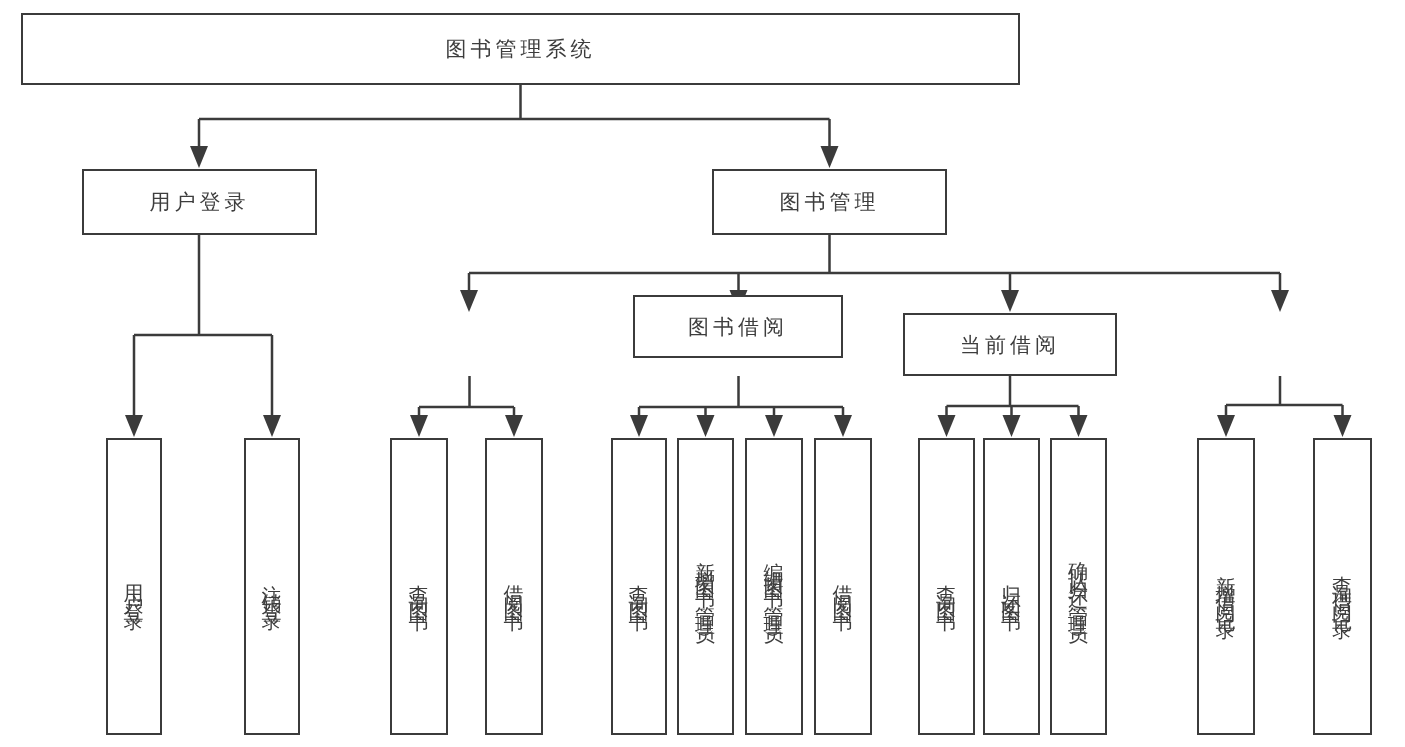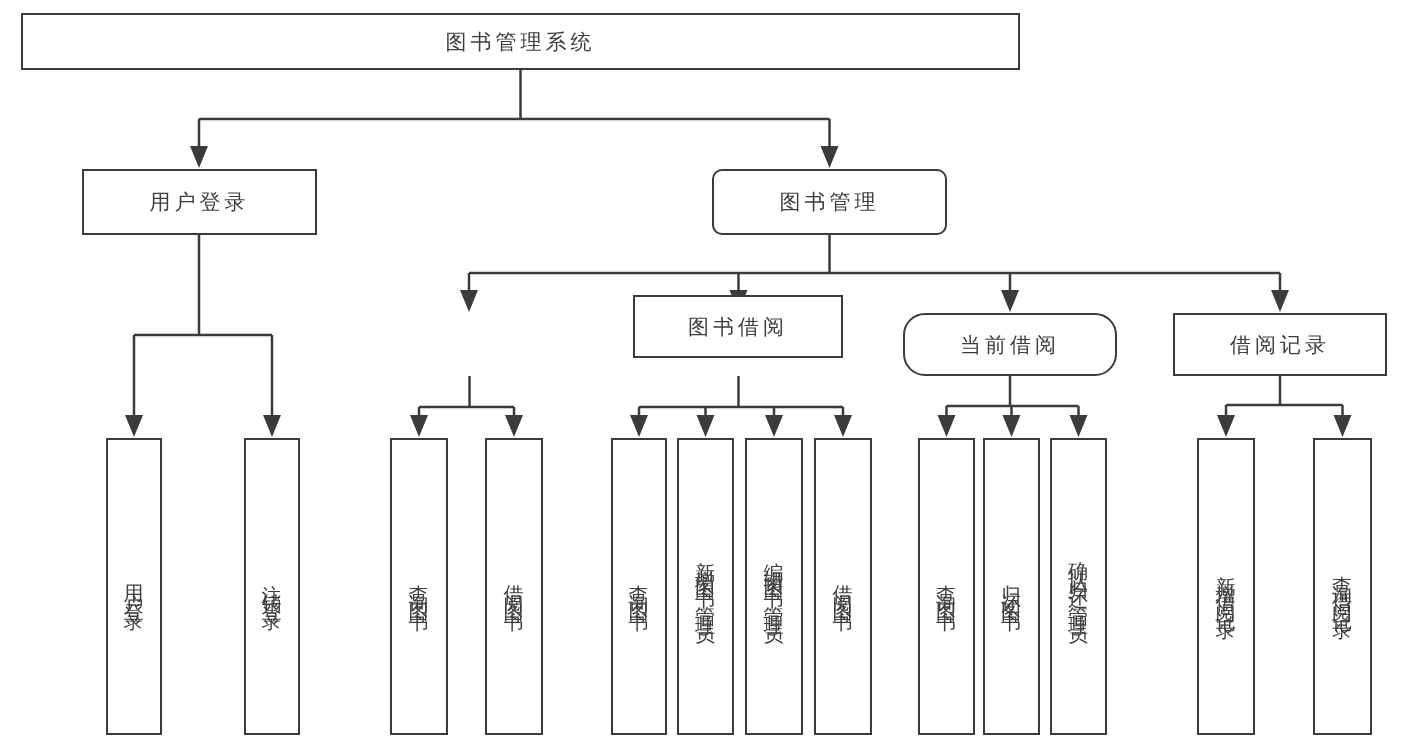--- a/index.html
+++ b/index.html
@@ -87,39 +87,36 @@
       <polygon points="765,415 783,415 774,437"></polygon>
       <polygon points="834,415 852,415 843,437"></polygon>
       <polygon points="937.5,415 955.5,415 946.5,437"></polygon>
       <polygon points="1002.5,415 1020.5,415 1011.5,437"></polygon>
       <polygon points="1069.5,415 1087.5,415 1078.5,437"></polygon>
       <polygon points="1217,415 1235,415 1226,437"></polygon>
       <polygon points="1333.5,415 1351.5,415 1342.5,437"></polygon>
     </g>
   </svg>
 
-  <div class="box hbox" style="left:21px; top:13px; width:999px; height:57px;">
+  <div class="box hbox" style="left:21px; top:13px; width:999px; height:72px;">
     <span>图书管理系统</span>
   </div>
 
   <div class="box hbox" style="left:82px; top:169px; width:235px; height:66px;">
     <span>用户登录</span>
   </div>
-  <div class="box hbox" style="left:712px; top:169px; width:235px; height:66px;border-radius:10px;">
+  <div class="box hbox" style="left:712px; top:169px; width:235px; height:66px;">
     <span>图书管理</span>
   </div>
 
   <div class="box hbox" style="left:633px; top:295px; width:210px; height:63px;">
     <span>图书借阅</span>
   </div>
-  <div class="box hbox" style="left:903px; top:313px; width:214px; height:63px;border-radius:22px;">
+  <div class="box hbox" style="left:903px; top:313px; width:214px; height:63px;">
     <span>当前借阅</span>
-  </div>
-  <div class="box hbox" style="left:1173px; top:313px; width:214px; height:63px;">
-    <span>借阅记录</span>
   </div>
 
   <div class="box vbox" style="left:106px; top:438px; width:56px; height:297px;">
     <span>用户登录</span>
   </div>
   <div class="box vbox" style="left:244px; top:438px; width:56px; height:297px;">
     <span>注销登录</span>
   </div>
 
   <div class="box vbox" style="left:390px; top:438px; width:58px; height:297px;">

